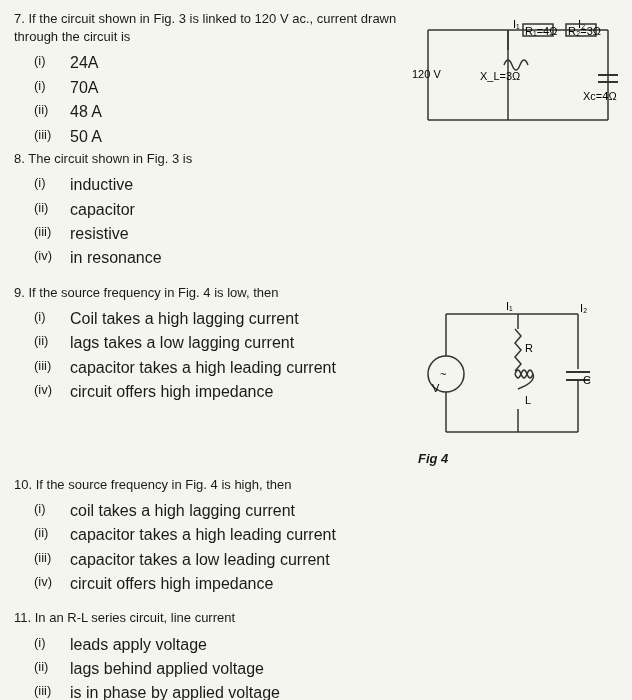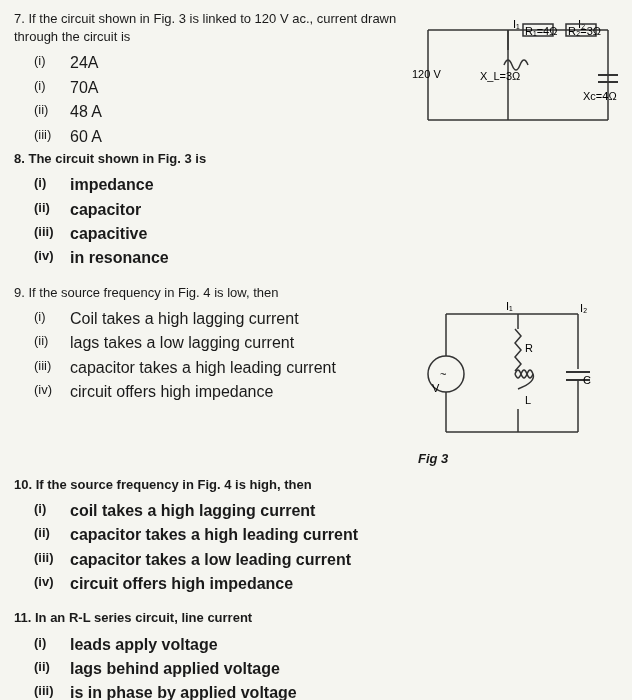--- a/index.html
+++ b/index.html
@@ -7,21 +7,20 @@
       width: 632px;
       min-height: 700px;
       background: #f5f5f0;
       font-family: Arial, sans-serif;
       font-size: 13px;
       color: #1a1a1a;
       padding: 10px 14px;
     }
     .question-block {
       margin-bottom: 14px;
-      font-weight: bold;
     }
     .question-text {
       font-size: 13px;
       margin-bottom: 6px;
       line-height: 1.4;
     }
     .options-container {
       display: flex;
       flex-direction: column;
       margin-left: 20px;
@@ -82,21 +81,21 @@
       <div class="option-row">
         <span class="option-label">(i)</span>
         <span class="option-text">70A</span>
       </div>
       <div class="option-row">
         <span class="option-label">(ii)</span>
         <span class="option-text">48 A</span>
       </div>
       <div class="option-row">
         <span class="option-label">(iii)</span>
-        <span class="option-text">60 A</span>
+        <span class="option-text">50 A</span>
       </div>
     </div>
   </div>
 
   <div class="q7-right">
     <svg width="210" height="130">
 
       <line x1="20" y1="20" x2="20" y2="110" stroke="#333" stroke-width="1.5"></line>
 
       <line x1="20" y1="20" x2="100" y2="20" stroke="#333" stroke-width="1.5"></line>
@@ -130,29 +129,29 @@
       <text x="175" y="90" font-size="9">Xc=4Ω</text>
     </svg>
   </div>
 </div>
 
 <div class="q8-block question-block">
   <div class="question-text">8. The circuit shown in Fig. 3 is</div>
   <div class="options-container">
     <div class="option-row">
       <span class="option-label">(i)</span>
-      <span class="option-text">impedance</span>
+      <span class="option-text">inductive</span>
     </div>
     <div class="option-row">
       <span class="option-label">(ii)</span>
       <span class="option-text">capacitor</span>
     </div>
     <div class="option-row">
       <span class="option-label">(iii)</span>
-      <span class="option-text">capacitive</span>
+      <span class="option-text">resistive</span>
     </div>
     <div class="option-row">
       <span class="option-label">(iv)</span>
       <span class="option-text">in resonance</span>
     </div>
   </div>
 </div>
 
 <div class="q9-block">
   <div class="q9-left">
@@ -204,21 +203,21 @@
       <path d="M97,90 Q100,98 103,90 Q106,82 109,90 Q112,98 115,90" fill="none" stroke="#333" stroke-width="1.5"></path>
       <text x="107" y="120" font-size="10">L</text>
       <line x1="100" y1="125" x2="100" y2="148" stroke="#333" stroke-width="1.5"></line>
 
       <line x1="160" y1="55" x2="160" y2="85" stroke="#333" stroke-width="1.5"></line>
       <line x1="148" y1="88" x2="172" y2="88" stroke="#333" stroke-width="2"></line>
       <line x1="148" y1="96" x2="172" y2="96" stroke="#333" stroke-width="2"></line>
       <line x1="160" y1="96" x2="160" y2="148" stroke="#333" stroke-width="1.5"></line>
       <text x="165" y="100" font-size="10">C</text>
     </svg>
-    <div class="figure-label">Fig 3</div>
+    <div class="figure-label">Fig 4</div>
   </div>
 </div>
 
 <div class="question-block">
   <div class="question-text">10. If the source frequency in Fig. 4 is high, then</div>
   <div class="options-container">
     <div class="option-row">
       <span class="option-label">(i)</span>
       <span class="option-text">coil takes a high lagging current</span>
     </div>

